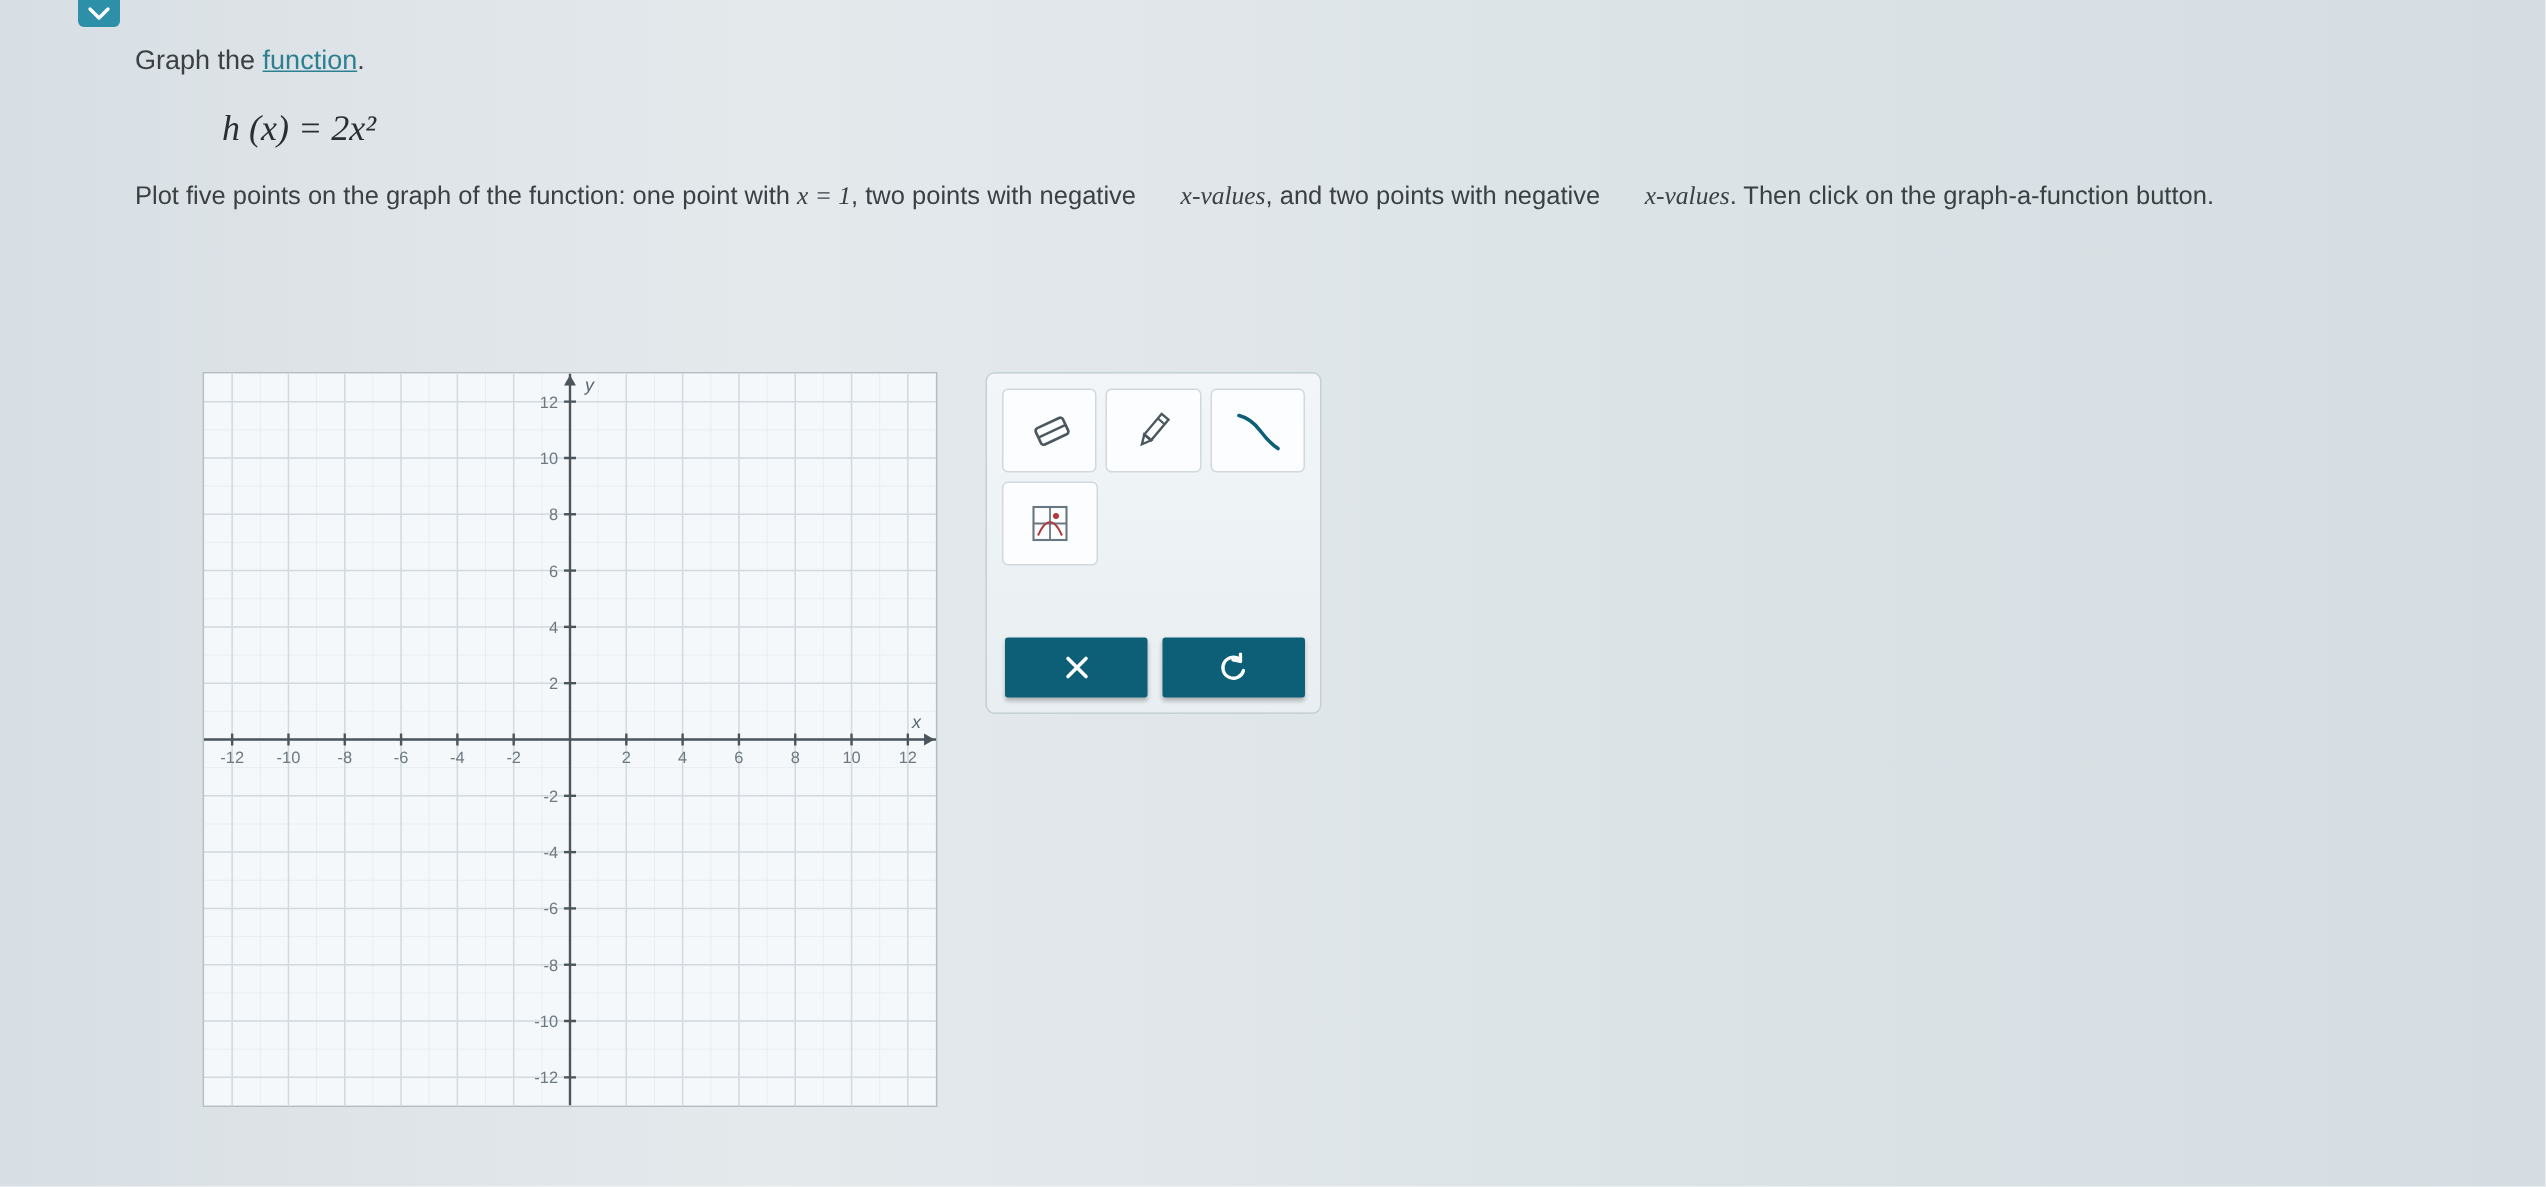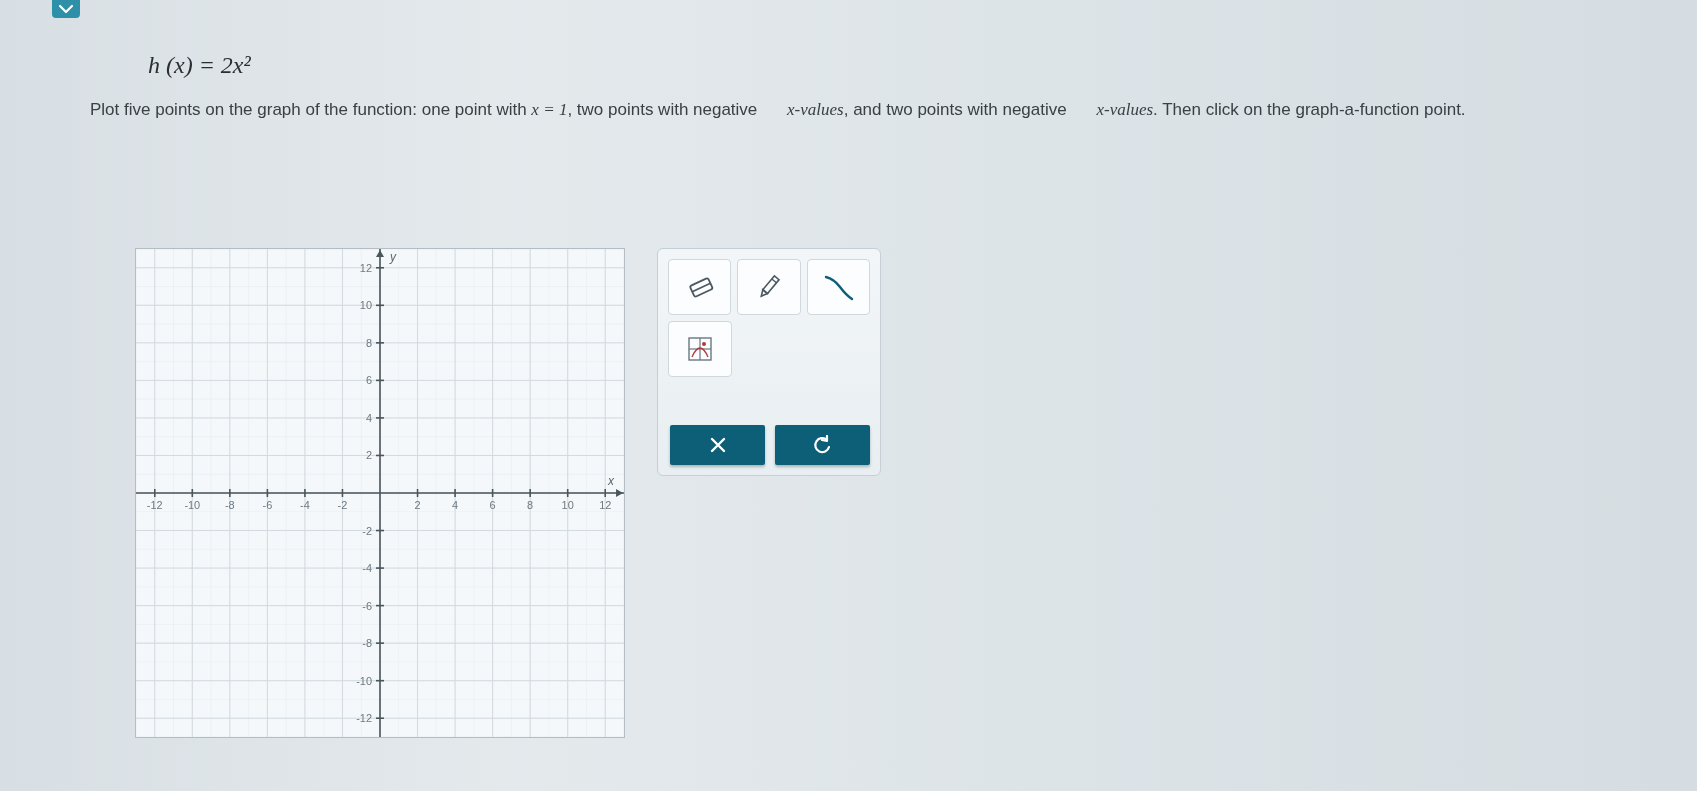--- a/index.html
+++ b/index.html
@@ -127,27 +127,30 @@
 </head>
 <body>
 
 <div class="top-indicator">
   <svg viewBox="0 0 16 10">
     <path d="M2 2 L8 8 L14 2" stroke="#ffffff" stroke-width="2.2" fill="none" stroke-linecap="round" stroke-linejoin="round"></path>
   </svg>
 </div>
 
 <div class="content">
+  <p class="prompt1">
+    <span>Graph the </span><span class="link">function</span><span>.</span>
+  </p>
 
   <p class="equation">
     <span>h (x) = 2x²</span>
   </p>
 
   <p class="prompt2">
-    <span>Plot five points on the graph of the function: one point with </span><span class="x0"><span>x = 1</span></span><span>, two points with negative </span><span class="xvals">x-values</span><span>, and two points with negative </span><span class="xvals">x-values</span><span>. Then click on the graph-a-function point.</span>
+    <span>Plot five points on the graph of the function: one point with </span><span class="x0"><span>x = 1</span></span><span>, two points with negative </span><span class="xvals">x-values</span><span>, and two points with negative </span><span class="xvals">x-values</span><span>. Then click on the graph-a-function button.</span>
   </p>
 </div>
 
 <div class="workspace">
   <div class="graph-frame">
     <svg class="graph-svg" viewBox="0 0 490 490" id="graph-svg">
         <line x1="0" y1="0" x2="0" y2="490" class="grid-line-minor"></line>
         <line x1="18.846153846153847" y1="0" x2="18.846153846153847" y2="490" class="grid-line-minor"></line>
         <line x1="37.69230769230769" y1="0" x2="37.69230769230769" y2="490" class="grid-line-minor"></line>
         <line x1="56.53846153846154" y1="0" x2="56.53846153846154" y2="490" class="grid-line-minor"></line>

